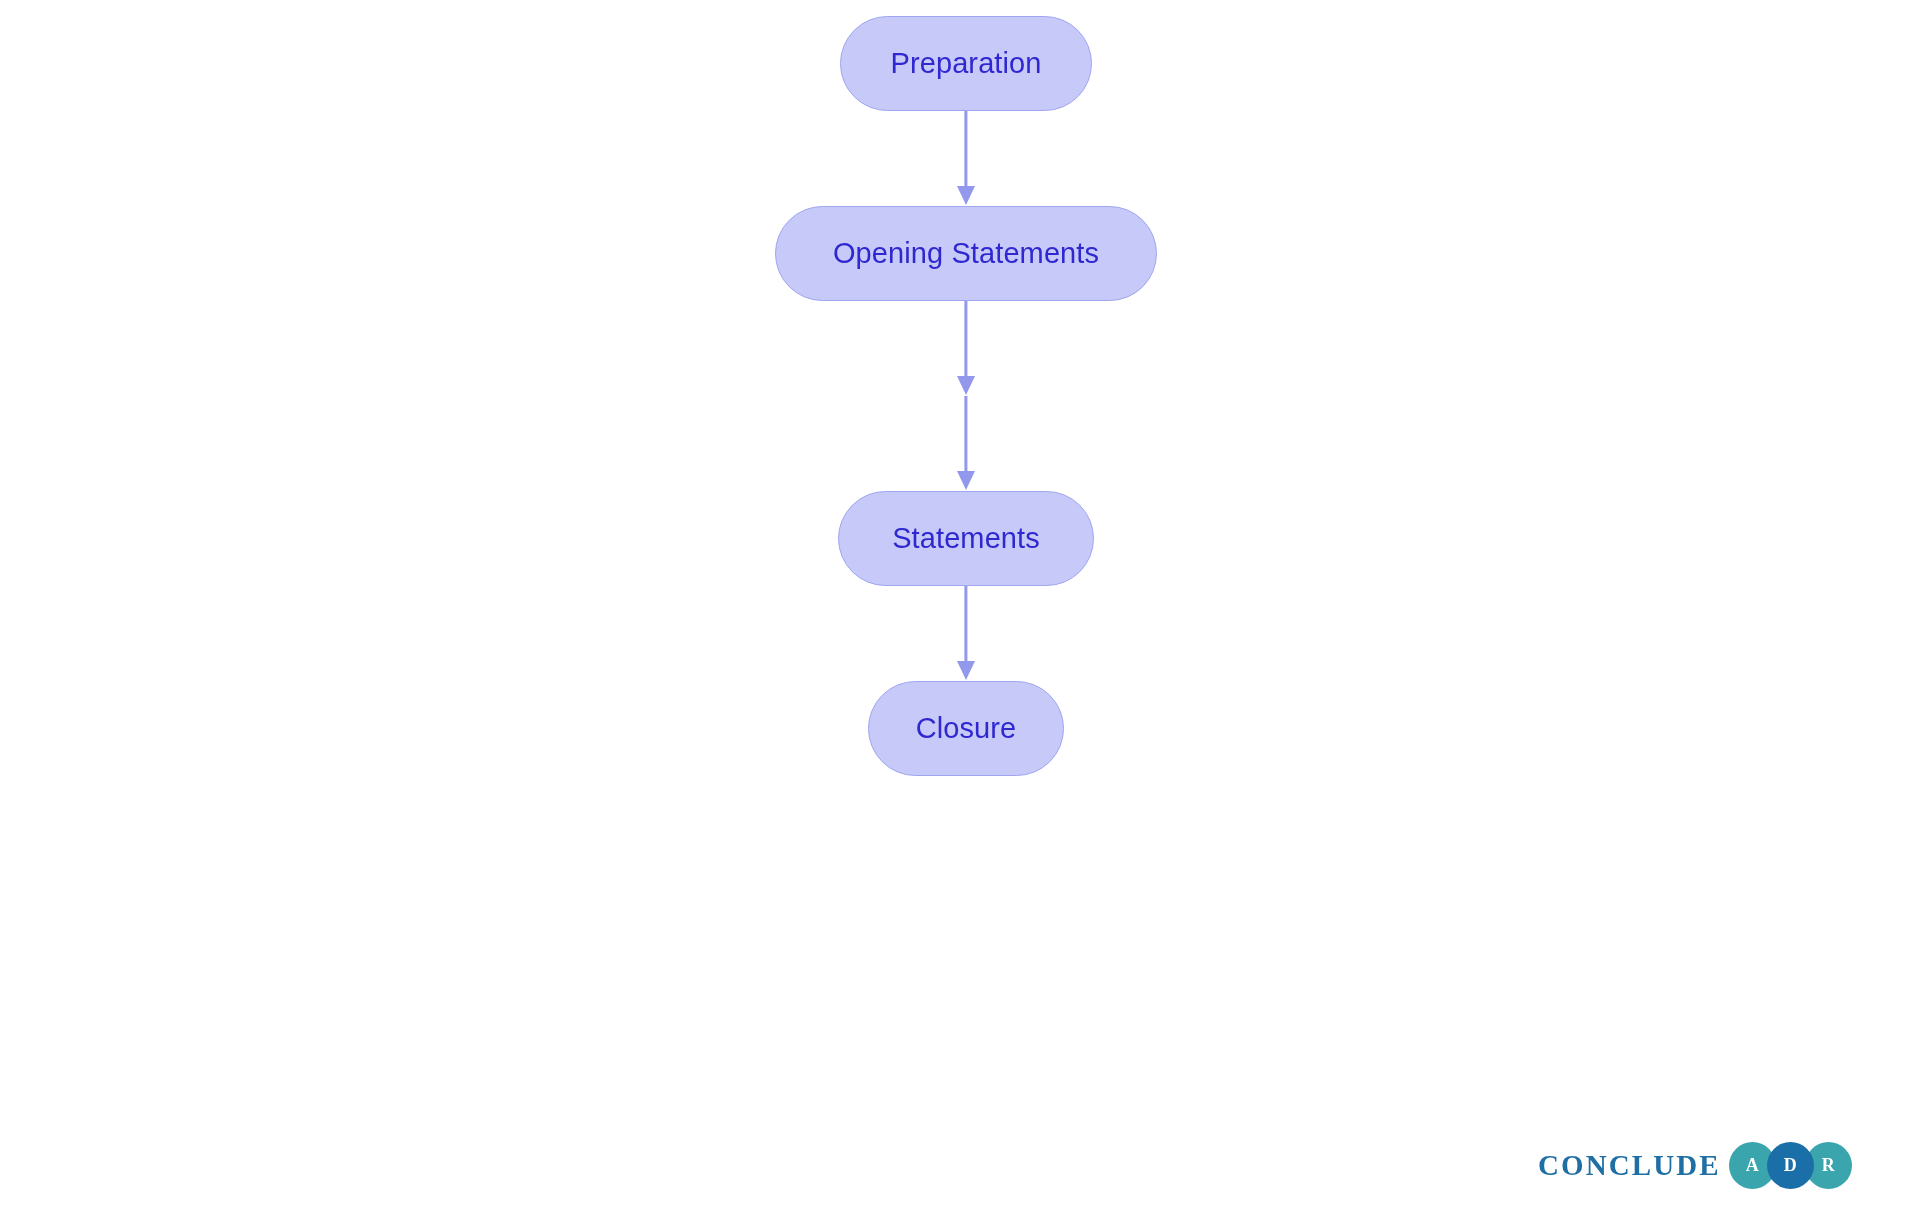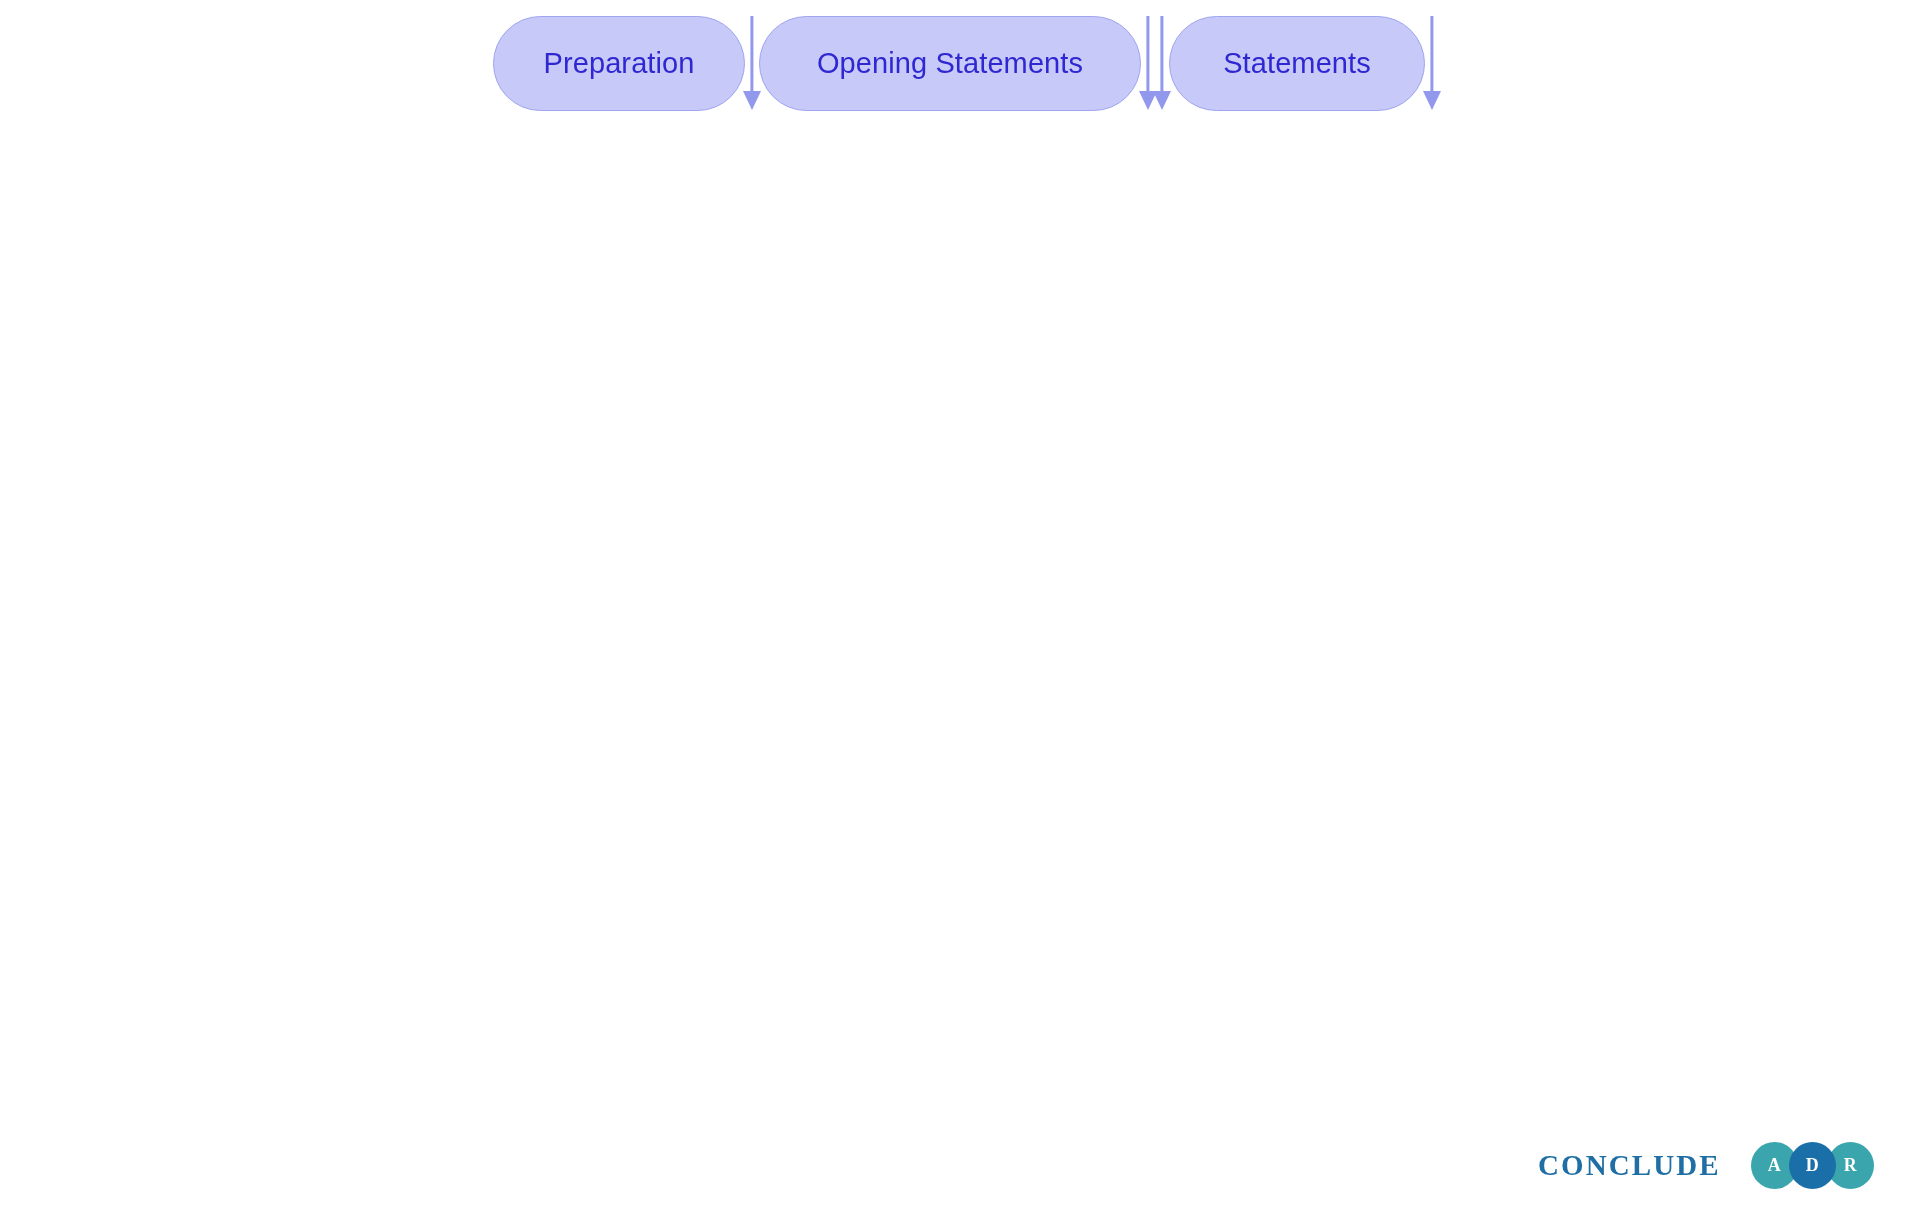--- a/index.html
+++ b/index.html
@@ -23,21 +23,22 @@
     width: 1920px;
     height: 1100px;
   }
 
   .flow-column {
     position: absolute;
     left: 966px;                 
     top: 16px;
     transform: translateX(-50%);
     display: flex;
-    align-items: flex-start;
+    flex-direction: column;
+    align-items: center;
   }
 
   .flow-node {
     box-sizing: border-box;
     height: 95px;
     background: #c7caf9;
     border: 1.6px solid #9fa5ef;
     border-radius: 48px;
     display: flex;
     align-items: center;
@@ -94,21 +95,21 @@
     top: 1142px;
     display: flex;
     align-items: center;
   }
   .brand-wordmark {
     color: #1f6fa5;
     font-family: "Liberation Serif", serif;
     font-weight: 700;
     font-size: 29px;
     letter-spacing: 2.1px;
-    margin-right: 30px;
+    margin-right: 8px;
   }
   .brand-circles {
     position: relative;
     width: 122px;
     height: 47px;
   }
   .brand-circle {
     position: absolute;
     top: 0;
     width: 47px;
@@ -158,20 +159,23 @@
 
     <div class="flow-node w-negotiation">
       <span class="flow-node-label">Statements</span>
     </div>
 
     <div class="flow-connector">
       <div class="stem"></div>
       <div class="head"></div>
     </div>
 
+    <div class="flow-node w-closure">
+      <span class="flow-node-label">Closure</span>
+    </div>
 
   </div>
 </div>
 
 <div id="brand-logo">
   <span class="brand-wordmark">CONCLUDE</span>
   <div class="brand-circles">
     <div class="brand-circle c-a">
       <span>A</span>
     </div>

